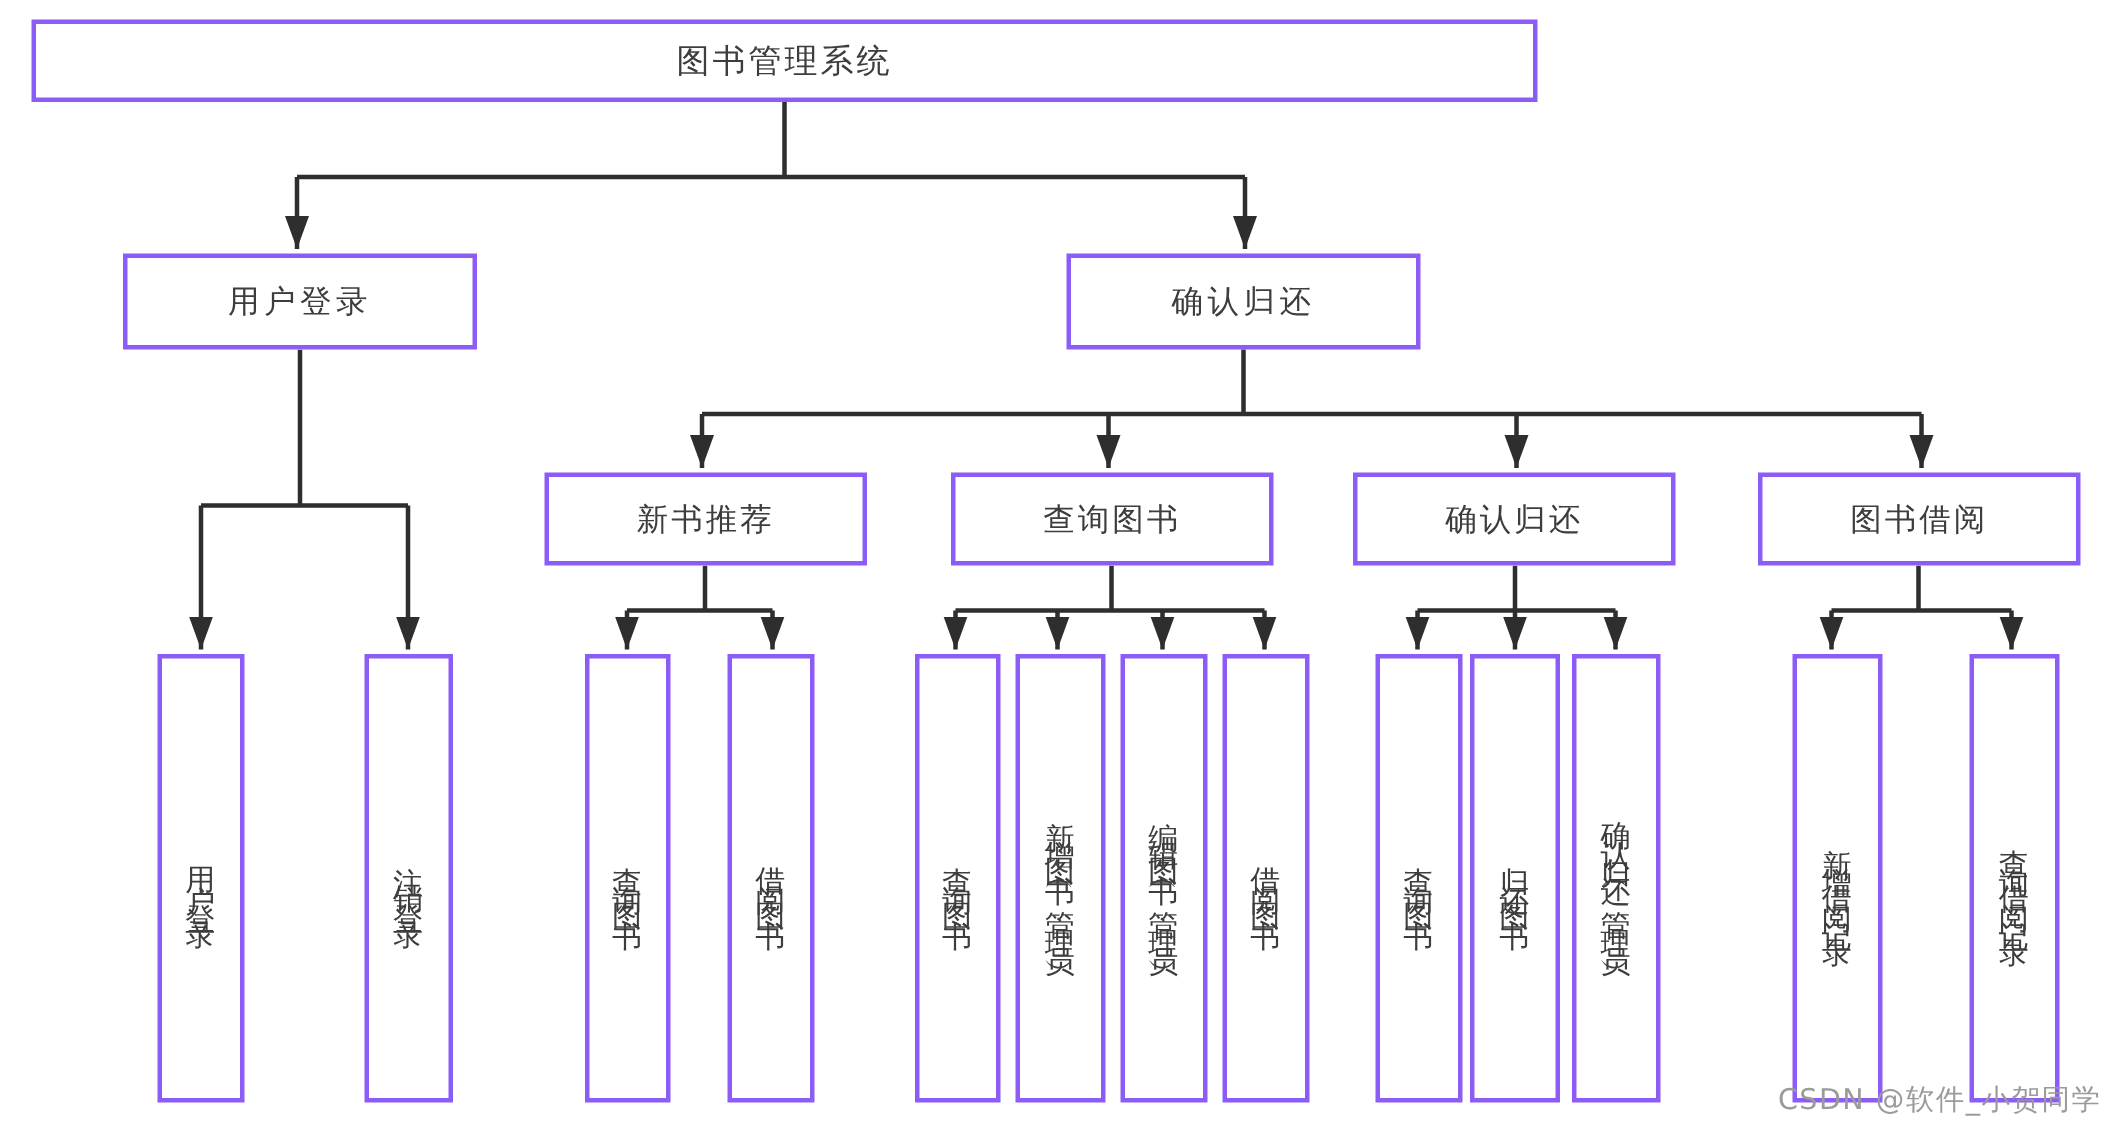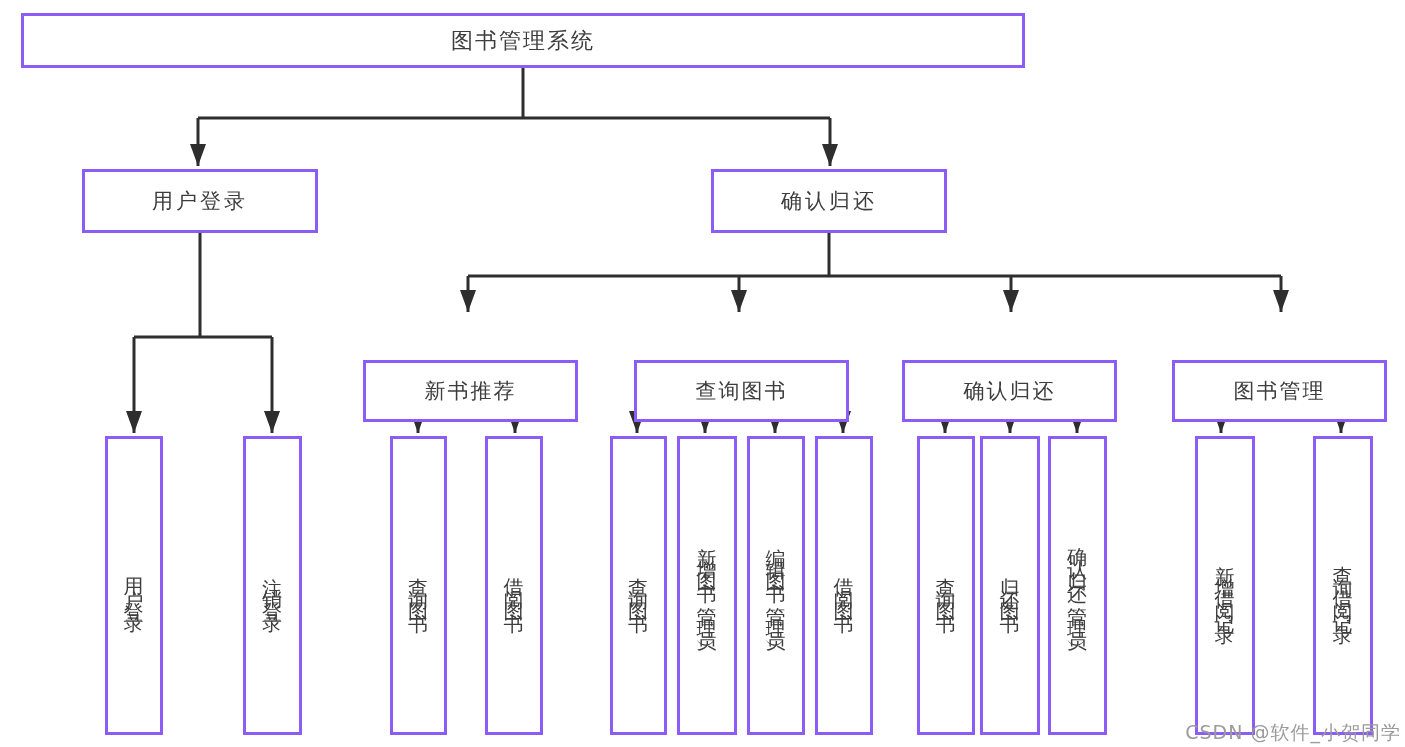--- a/index.html
+++ b/index.html
@@ -42,21 +42,21 @@
   .node.root {
     left: 21px; top: 13px; width: 1004px; height: 55px;
     font-size: 22px; letter-spacing: 2px;
   }
   .node.l1 {
     top: 169px; height: 64px; width: 236px;
     font-size: 21px; letter-spacing: 3px;
   }
   .node.l2 {
     top: 315px; height: 62px; width: 215px;
-    font-size: 21px; letter-spacing: 2px; margin-top: 45px;
+    font-size: 21px; letter-spacing: 2px;
   }
   .node.leaf {
     top: 436px; height: 299px;
     font-size: 20px;
     letter-spacing: 12px;
     writing-mode: vertical-rl;
     text-orientation: mixed;
     line-height: 1;
   }
   .watermark {
@@ -118,21 +118,21 @@
   </svg>
 
   <div class="node root">图书管理系统</div>
 
   <div class="node l1" style="left:82px;">用户登录</div>
   <div class="node l1" style="left:711px;">确认归还</div>
 
   <div class="node l2" style="left:363px;">新书推荐</div>
   <div class="node l2" style="left:634px;">查询图书</div>
   <div class="node l2" style="left:902px;">确认归还</div>
-  <div class="node l2" style="left:1172px;">图书管理</div>
+  <div class="node l2" style="left:1172px;">图书借阅</div>
 
   <div class="node leaf" style="left:105px;width:58px;">用户登录</div>
   <div class="node leaf" style="left:243px;width:59px;">注销登录</div>
   <div class="node leaf" style="left:390px;width:57px;">查询图书</div>
   <div class="node leaf" style="left:485px;width:58px;">借阅图书</div>
   <div class="node leaf" style="left:610px;width:57px;">查询图书</div>
   <div class="node leaf" style="left:677px;width:60px;">新增图书（管理员）</div>
   <div class="node leaf" style="left:747px;width:58px;">编辑图书（管理员）</div>
   <div class="node leaf" style="left:815px;width:58px;">借阅图书</div>
   <div class="node leaf" style="left:917px;width:58px;">查询图书</div>

